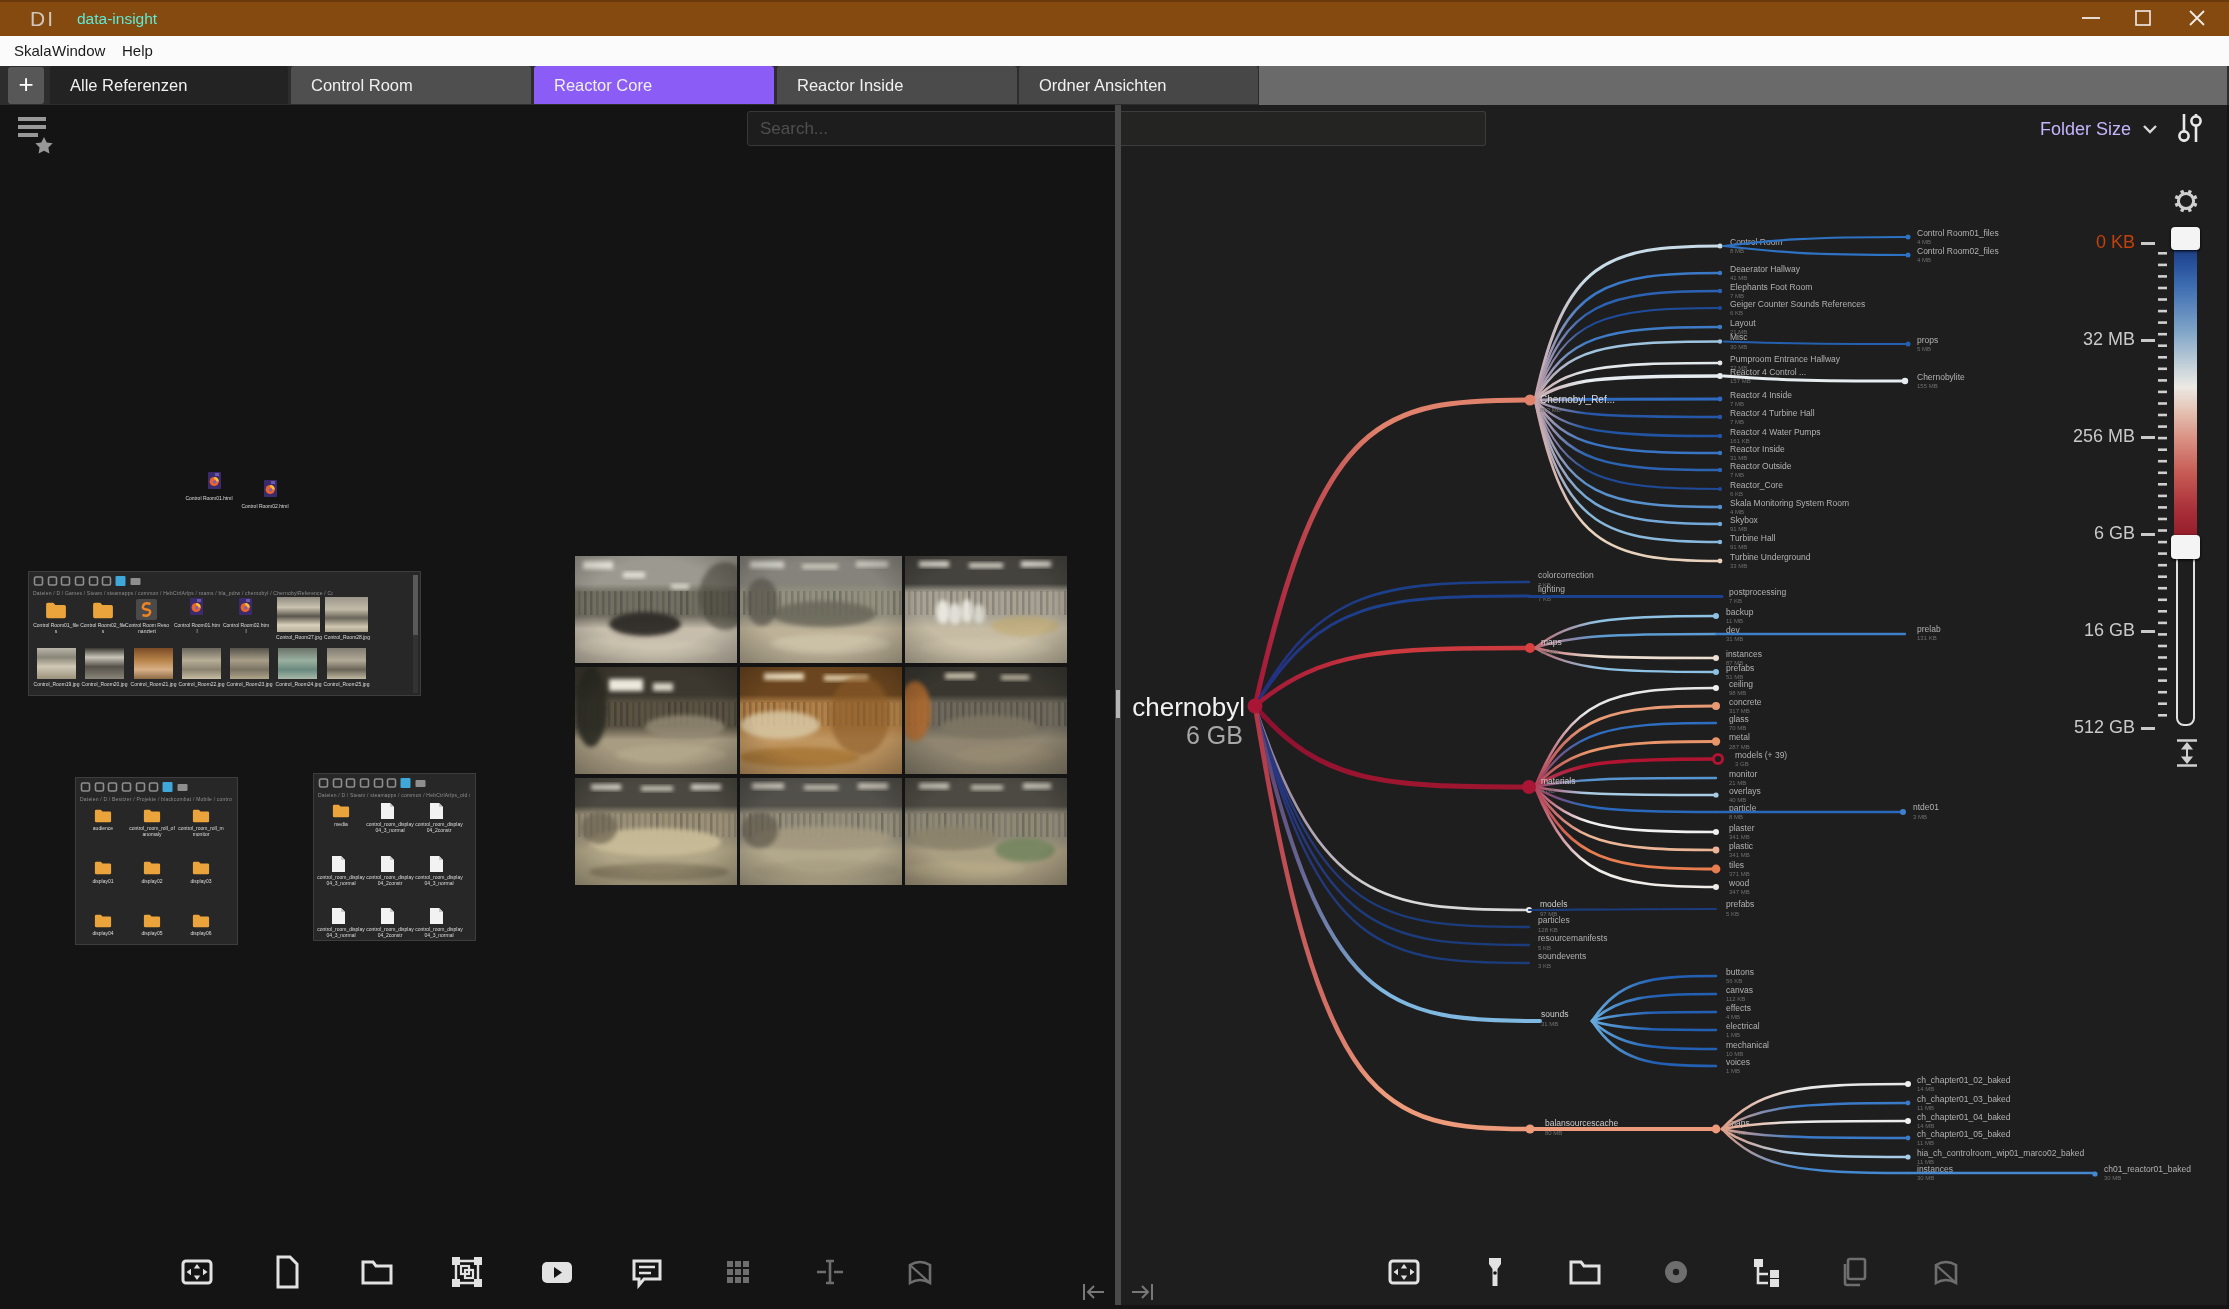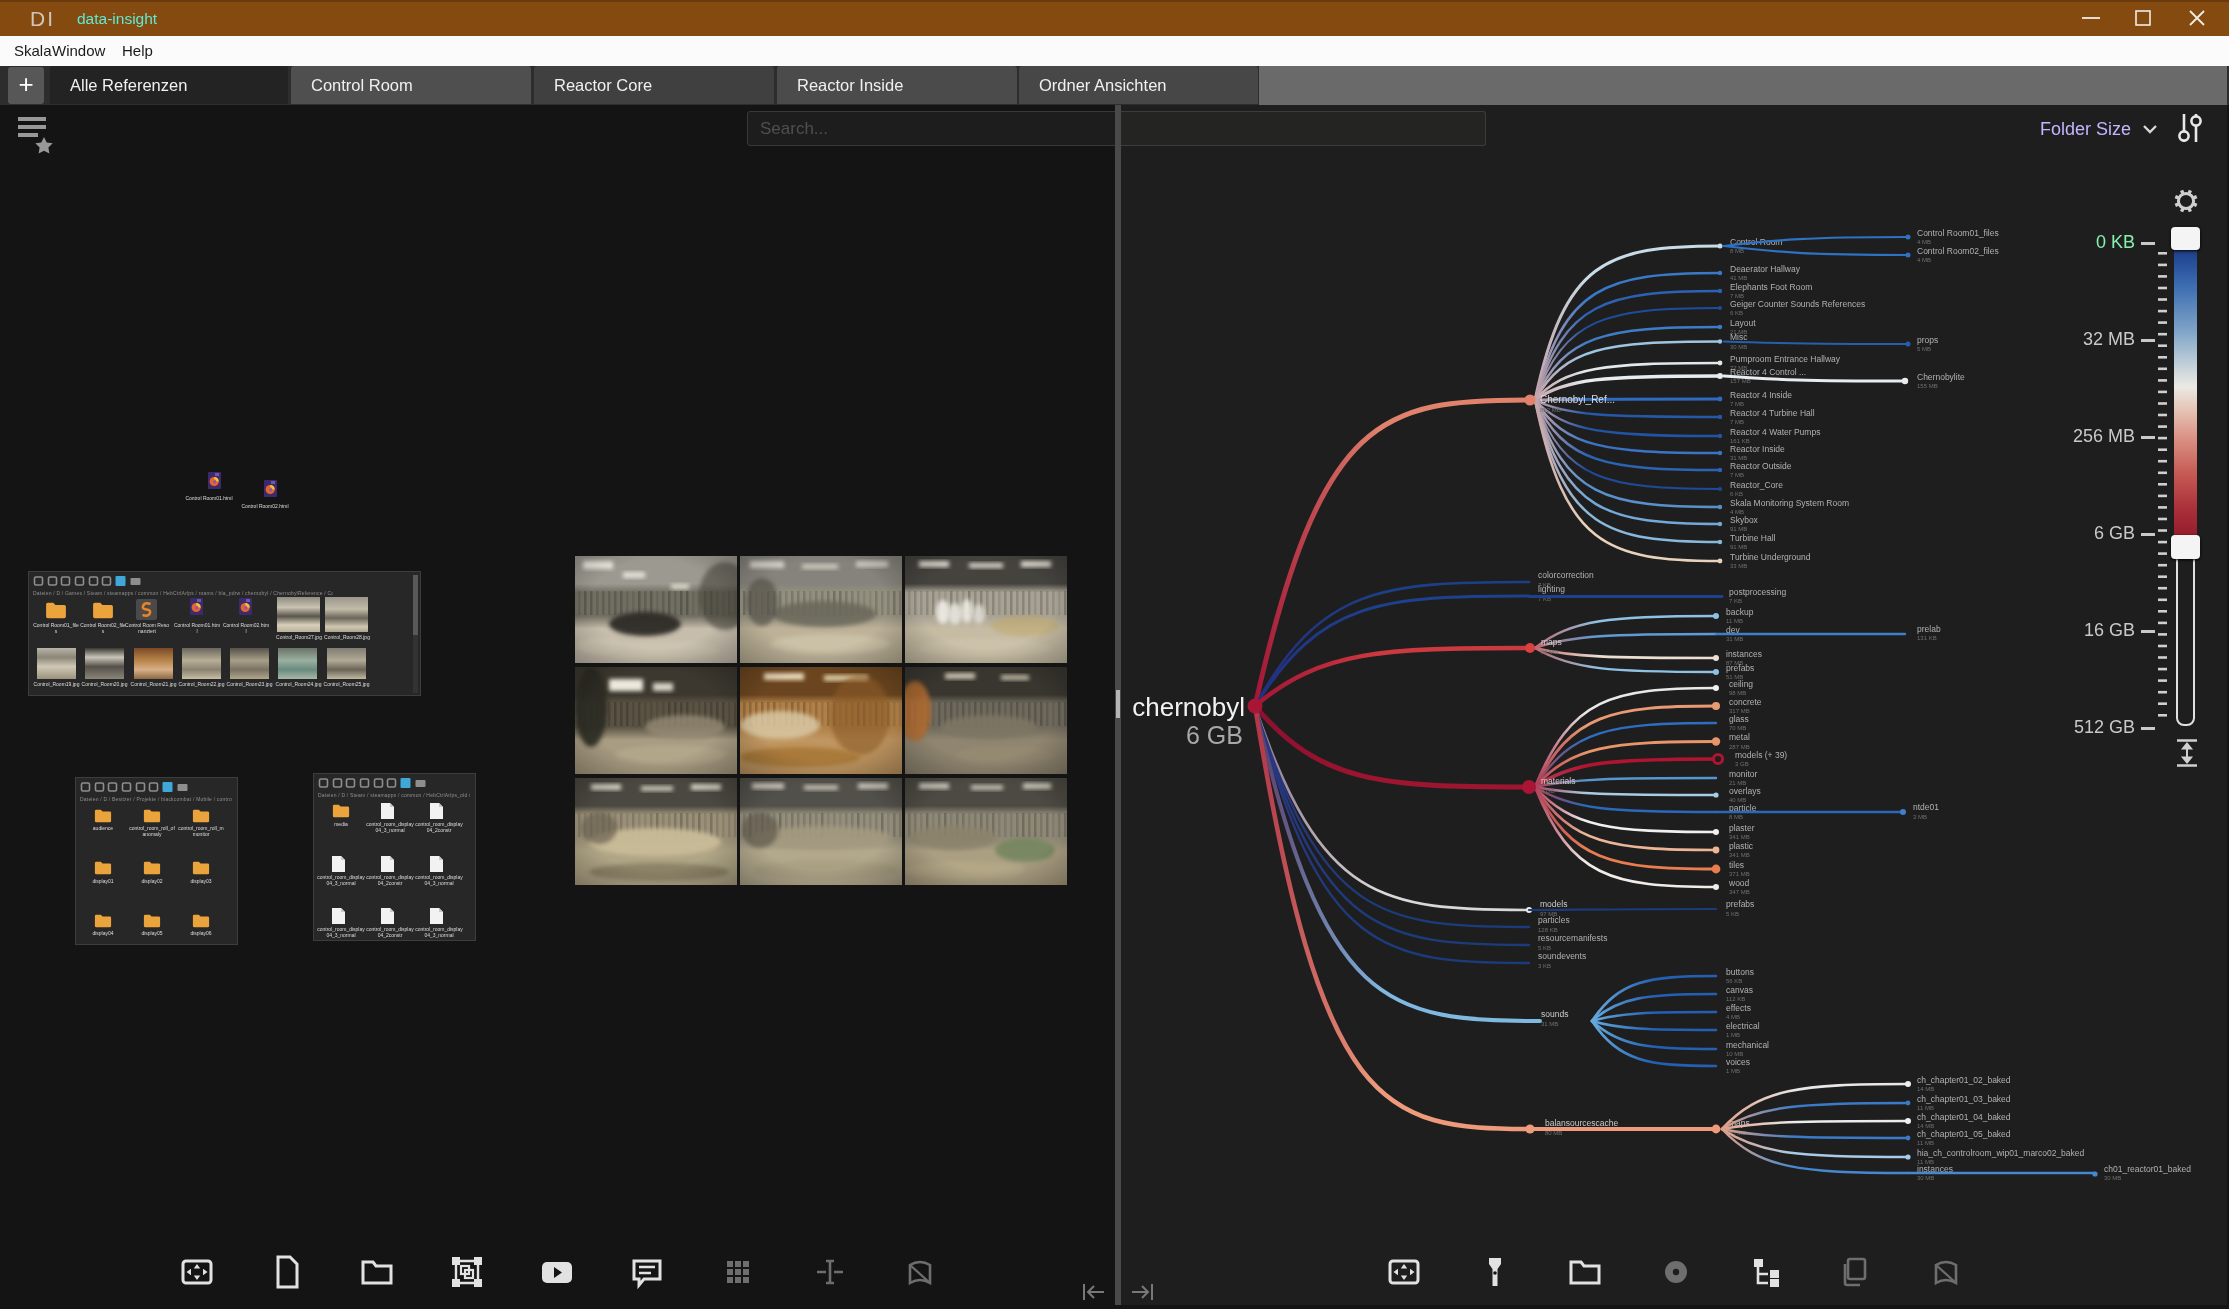--- a/index.html
+++ b/index.html
@@ -42,21 +42,21 @@
   </div>
 <div id="tabbar" class="abs"></div>
 <div id="tabfill" class="abs"></div>
 <div id="plusbtn" class="abs">+</div>
 <div class="tab" style="left:50px;width:238px;background:#232323">
     <span>Alle Referenzen</span>
   </div>
 <div class="tab" style="left:291px;width:240px;background:#4f4f4f">
     <span>Control Room</span>
   </div>
-<div class="tab" style="left:534px;width:240px;background:#404040">
+<div class="tab" style="left:534px;width:240px;background:#8b5cf6">
     <span>Reactor Core</span>
   </div>
 <div class="tab" style="left:777px;width:240px;background:#4b4b4b">
     <span>Reactor Inside</span>
   </div>
 <div class="tab" style="left:1019px;width:239px;background:#474747">
     <span>Ordner Ansichten</span>
   </div>
 <div id="leftpanel" class="abs"></div>
 <div id="rightpanel" class="abs"></div>
@@ -917,21 +917,21 @@
     <rect x="0" y="369.6" width="9" height="2.6" fill="#cfcfcf"></rect>
     <rect x="0" y="381.1" width="9" height="2.6" fill="#cfcfcf"></rect>
     <rect x="0" y="392.7" width="9" height="2.6" fill="#cfcfcf"></rect>
     <rect x="0" y="404.2" width="9" height="2.6" fill="#cfcfcf"></rect>
     <rect x="0" y="415.8" width="9" height="2.6" fill="#cfcfcf"></rect>
     <rect x="0" y="427.3" width="9" height="2.6" fill="#cfcfcf"></rect>
     <rect x="0" y="438.9" width="9" height="2.6" fill="#cfcfcf"></rect>
     <rect x="0" y="450.4" width="9" height="2.6" fill="#cfcfcf"></rect>
     <rect x="0" y="462.0" width="9" height="2.6" fill="#cfcfcf"></rect>
   </svg>
-<div class="abs" style="right:94px;top:232px;color:#86efac;font-size:18px;text-align:center">0 KB</div>
+<div class="abs" style="right:94px;top:232px;color:#c2410c;font-size:18px;text-align:center">0 KB</div>
 <div class="abs" style="left:2141px;top:242px;width:14px;height:2.6px;background:#c9c9c9"></div>
 <div class="abs" style="right:94px;top:329px;color:#c9c9c9;font-size:18px;text-align:right">32 MB</div>
 <div class="abs" style="left:2141px;top:339px;width:14px;height:2.6px;background:#c9c9c9"></div>
 <div class="abs" style="right:94px;top:426px;color:#c9c9c9;font-size:18px;text-align:right">256 MB</div>
 <div class="abs" style="left:2141px;top:436px;width:14px;height:2.6px;background:#c9c9c9"></div>
 <div class="abs" style="right:94px;top:523px;color:#c9c9c9;font-size:18px;text-align:right">6 GB</div>
 <div class="abs" style="left:2141px;top:533px;width:14px;height:2.6px;background:#c9c9c9"></div>
 <div class="abs" style="right:94px;top:620px;color:#c9c9c9;font-size:18px;text-align:right">16 GB</div>
 <div class="abs" style="left:2141px;top:630px;width:14px;height:2.6px;background:#c9c9c9"></div>
 <div class="abs" style="right:94px;top:717px;color:#c9c9c9;font-size:18px;text-align:center">512 GB</div>

